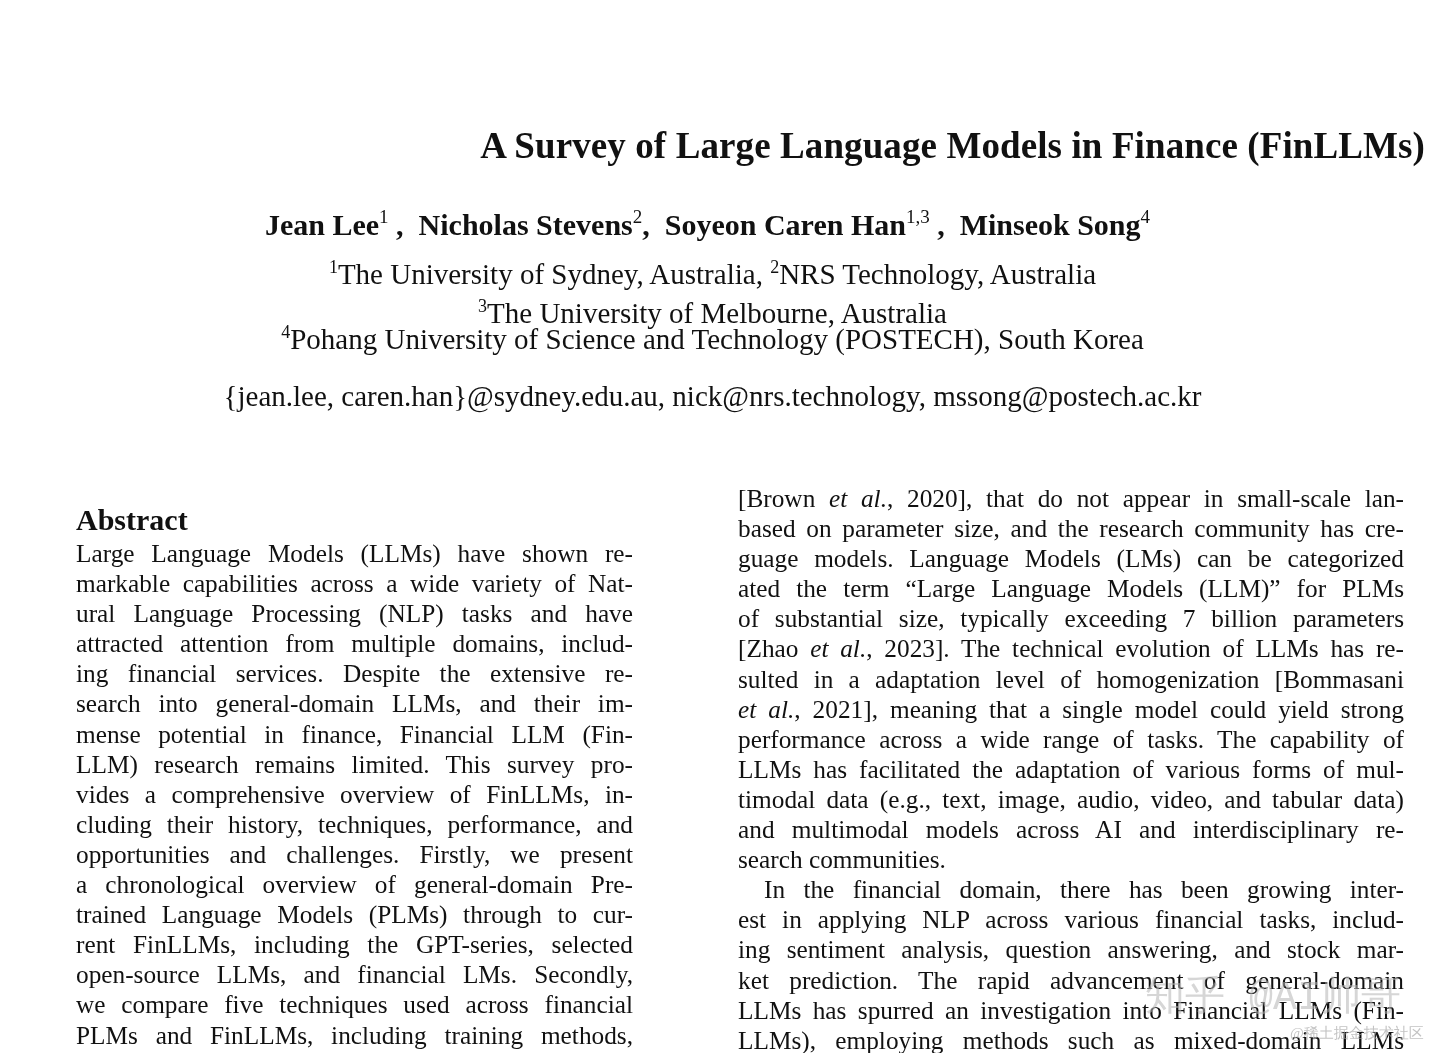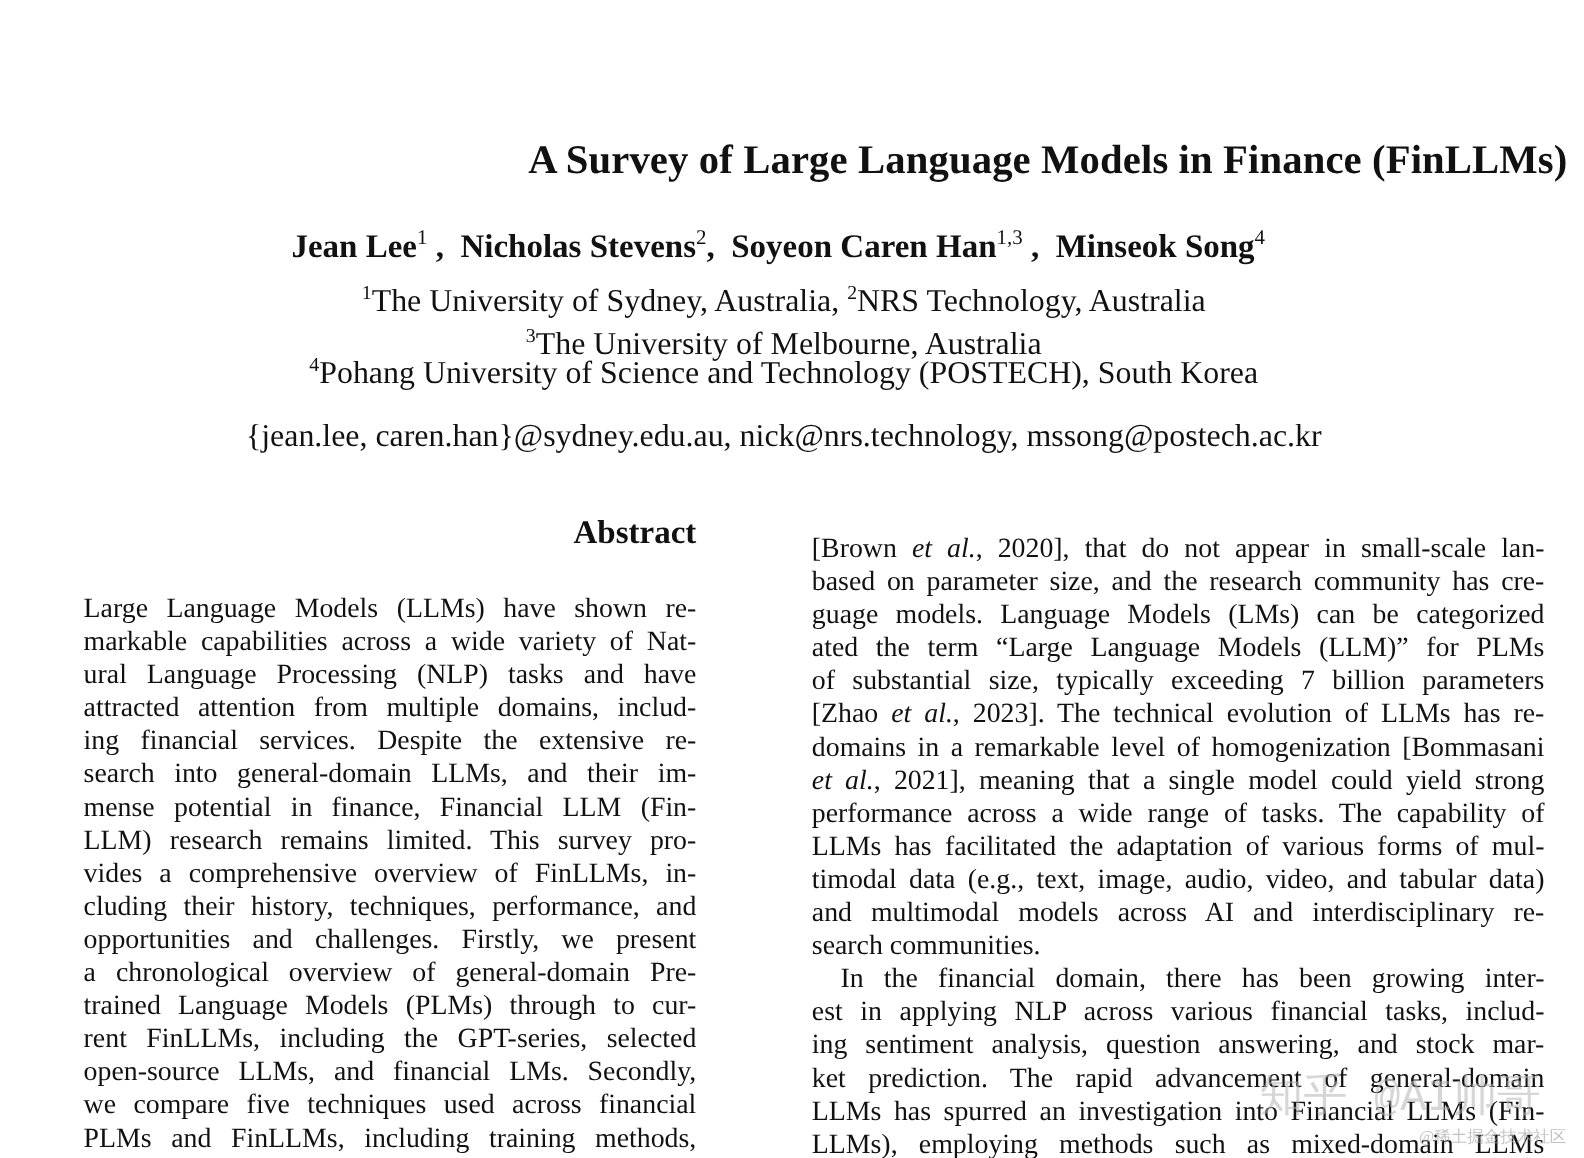--- a/index.html
+++ b/index.html
@@ -20,22 +20,22 @@
     position: absolute; left: 0; width: 1425px;
     text-align: center; font-size: 29px;
   }
   .aff sup { font-size: 18px; vertical-align: 11px; line-height: 0; }
   .col {
     position: absolute; font-size: 25.3px; line-height: 30.1px; text-align: justify;
   }
   .col-left { left: 76px; width: 557px; top: 538px; }
   .col-right { left: 738px; width: 666px; top: 483px; }
   .abs-head {
-    position: absolute; left: 76px; width: 557px; top: 468px;
-    text-align: right; font-size: 30px; font-weight: bold;
+    position: absolute; left: 76px; width: 557px; top: 503px;
+    text-align: left; font-size: 30px; font-weight: bold;
   }
   .line { display: block; white-space: nowrap; text-align-last: justify; }
   .line.last { text-align-last: left; }
   .indent { padding-left: 26px; }
   .watermark {
     position: absolute; left: 1145px; top: 968px; font-size: 40px;
     color: rgba(180,180,180,0.55); font-family: Liberation Mono, monospace; white-space: nowrap;
   }
   .watermark-small {
     position: absolute; left: 1290px; top: 1024px; font-size: 15px;
@@ -88,21 +88,21 @@
     <span class="line">PLMs and FinLLMs, including training methods,</span>
   </div>
 
 <div class="col col-right" id="right">
     <span class="line"><span>[Brown </span><i>et al.</i><span>, 2020], that do not appear in small-scale lan-</span></span>
     <span class="line"><span>based on parameter size, and the research community has cre-</span></span>
     <span class="line"><span>guage models.  Language Models (LMs) can be categorized</span></span>
     <span class="line"><span>ated the term “Large Language Models (LLM)” for PLMs</span></span>
     <span class="line"><span>of substantial size, typically exceeding 7 billion parameters</span></span>
     <span class="line"><span>[Zhao </span><i>et al.</i><span>, 2023].  The technical evolution of LLMs has re-</span></span>
-    <span class="line"><span>domains in a remarkable level of homogenization [Bommasani</span></span>
+    <span class="line"><span>sulted in a adaptation level of homogenization [Bommasani</span></span>
     <span class="line"><span></span><i>et al.</i><span>, 2021], meaning that a single model could yield strong</span></span>
     <span class="line"><span>performance across a wide range of tasks. The capability of</span></span>
     <span class="line"><span>LLMs has facilitated the adaptation of various forms of mul-</span></span>
     <span class="line"><span>timodal data (e.g., text, image, audio, video, and tabular data)</span></span>
     <span class="line"><span>and multimodal models across AI and interdisciplinary re-</span></span>
     <span class="line last"><span>search communities.</span></span>
     <span class="line indent"><span>In the financial domain, there has been growing inter-</span></span>
     <span class="line"><span>est in applying NLP across various financial tasks, includ-</span></span>
     <span class="line"><span>ing sentiment analysis, question answering, and stock mar-</span></span>
     <span class="line"><span>ket prediction.  The rapid advancement of general-domain</span></span>

